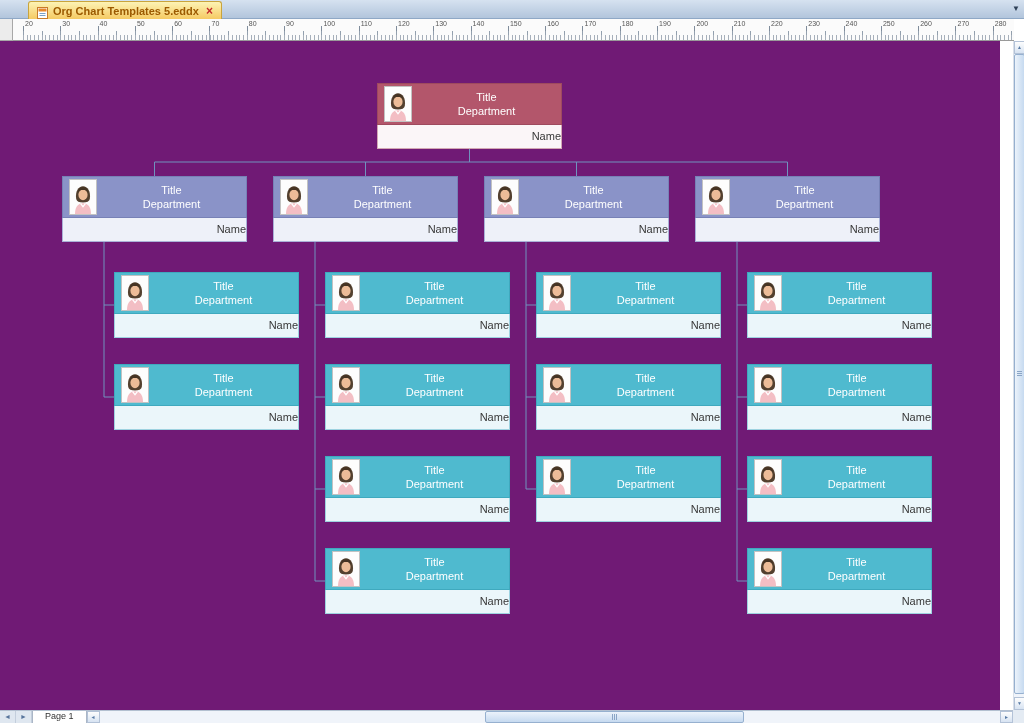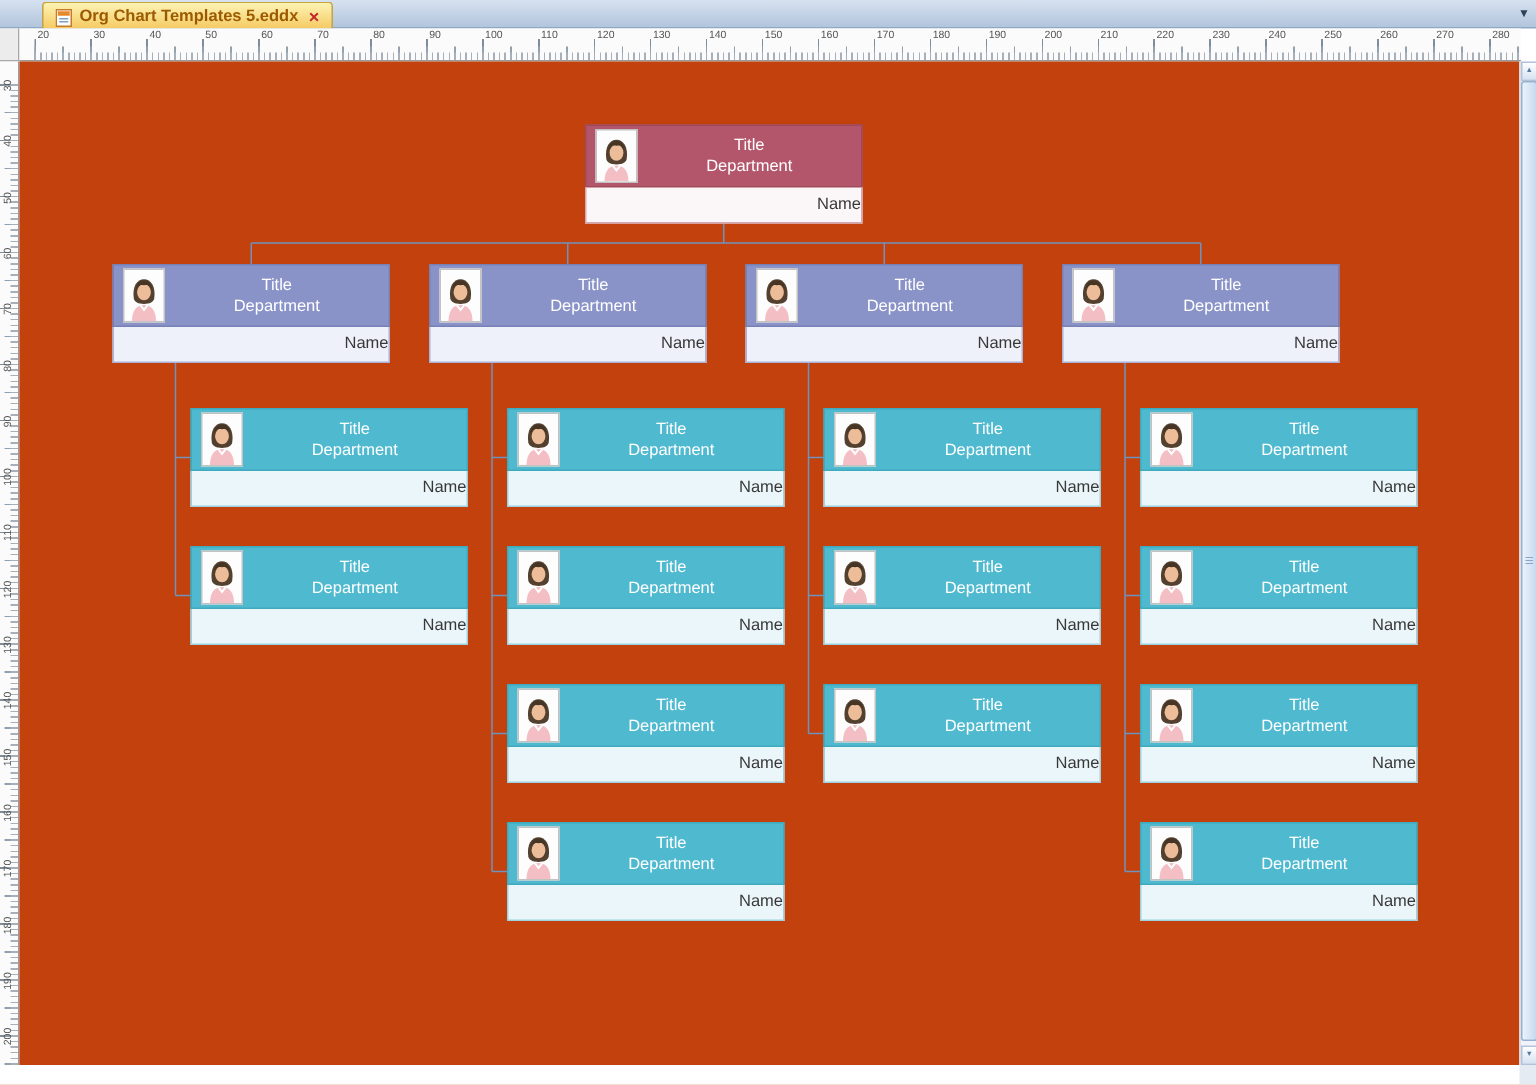--- a/index.html
+++ b/index.html
@@ -37,21 +37,21 @@
       repeating-linear-gradient(to bottom,#a6afba 0 1px,transparent 1px 3.73px),
       repeating-linear-gradient(to bottom,#93a0ae 0 1px,transparent 1px 18.65px),
       repeating-linear-gradient(to bottom,#7f8c9b 0 1px,transparent 1px 37.3px);
     background-size:5px 100%,9px 100%,14px 100%;
     background-repeat:no-repeat,no-repeat,no-repeat;
     background-position:right 15px,right 15px,right 15px; }
   .v-num { position:absolute; left:0; width:13px; height:10px; line-height:10px; text-align:center;
     font-size:7px; color:#555; transform:rotate(-90deg); }
 
   
-  .canvas { position:absolute; left:13px; top:41px; width:1000px; height:669px; background:#c2410c; overflow:hidden; }
+  .canvas { position:absolute; left:0; top:41px; width:1000px; height:669px; background:#701a75; overflow:hidden; }
   #connectors { position:absolute; left:0; top:0; pointer-events:none; }
 
   
   .org-node { position:absolute; width:185px; box-sizing:border-box; cursor:pointer; }
   .node-header { height:42px; display:flex; align-items:center; box-sizing:border-box; }
   .avatar { width:28px; height:36px; background:#fdfdfd; border:1px solid #c2c2c2; margin-left:6px;
     flex:0 0 auto; box-sizing:border-box; display:flex; align-items:flex-end; justify-content:center; overflow:hidden; }
   .node-text { flex:1; text-align:center; color:#fff; font-size:11px; line-height:14px; }
   .node-name { height:24px; box-sizing:border-box; text-align:right; font-size:11px; color:#383838; line-height:22px; }
   .theme-root .node-header { background:#b3566b; border:1px solid #9e4a5e; }
@@ -492,15 +492,25 @@
         <div class="node-name">Name</div>
       </div>
     </div>
 
   <div class="v-scrollbar">
     <div class="sb-btn up">▲</div>
     <div class="sb-thumb-v"></div>
     <div class="sb-btn down">▼</div>
   </div>
 
+  <div class="bottombar">
+    <div class="nav-btn">◄</div>
+    <div class="nav-btn">►</div>
+    <div class="page-tab">Page 1</div>
+    <div class="h-scroll">
+      <div class="hs-btn left">◄</div>
+      <div class="sb-thumb-h"></div>
+      <div class="hs-btn right">►</div>
+    </div>
+  </div>
   <div class="sb-corner"></div>
 
 </div>
 
 </body></html>

